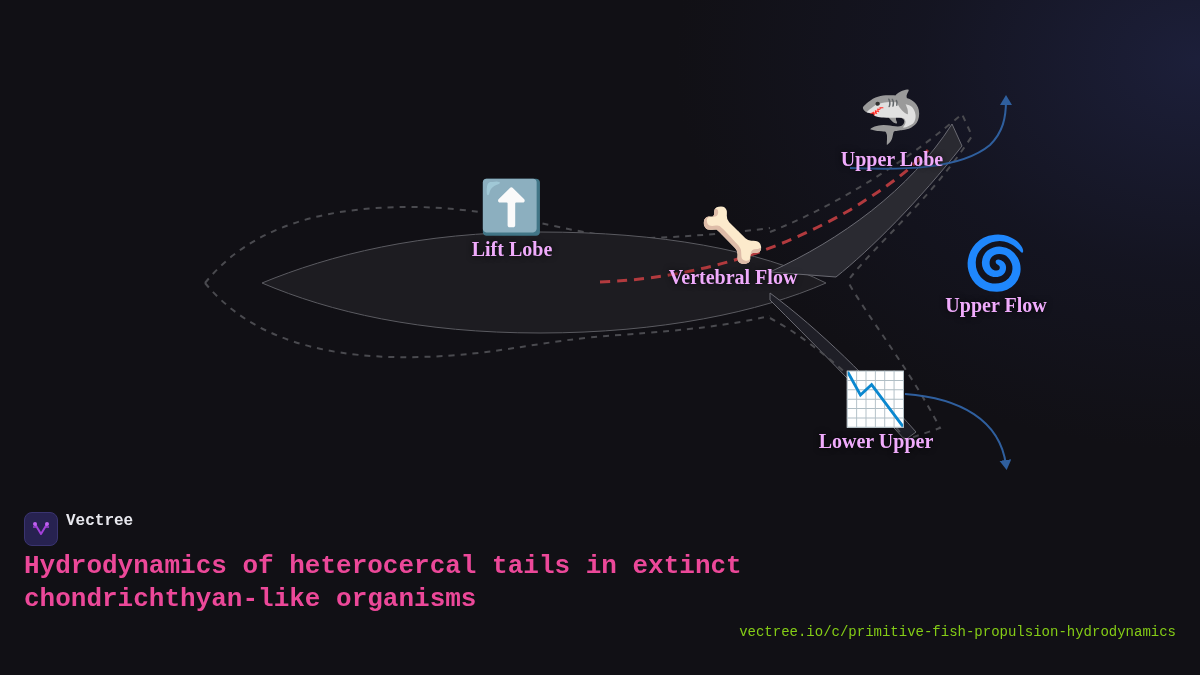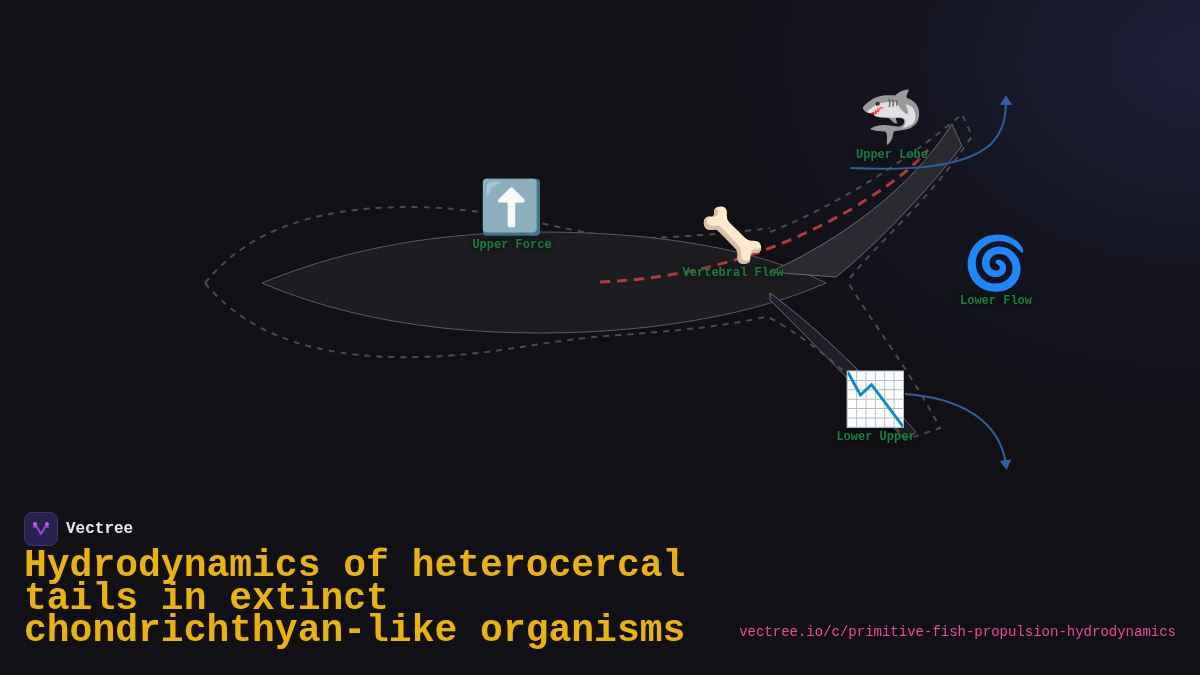--- a/index.html
+++ b/index.html
@@ -15,44 +15,44 @@
   }
   svg.diagram { position: absolute; left: 0; top: 0; width: 1200px; height: 675px; }
   .node {
     position: absolute; transform: translate(-50%, 0);
     display: flex; flex-direction: column; align-items: center;
   }
   .node .emoji {
     font-size: 52px; line-height: 58px; height: 58px;
   }
   .node .label {
-    color: #15803d; font-weight: bold; font-size: 12px;
-    font-family: Liberation Mono, monospace;
+    color: #f0abfc; font-weight: bold; font-size: 20px;
+    font-family: Liberation Serif, serif;
     margin-top: 2px; white-space: nowrap;
     text-shadow: 0 0 6px rgba(0,0,0,0.8);
   }
   .brand {
-    position: absolute; left: 24px; top: 512px; display: flex; align-items: center; gap: 8px;
+    position: absolute; left: 24px; top: 512px; display: flex; gap: 8px;
   }
   .brand .logo {
     width: 34px; height: 34px; border-radius: 8px;
     background: #272250; border: 1px solid #3a3470;
     display: flex; align-items: center; justify-content: center; box-sizing: border-box;
   }
   .brand .name {
     color: #e8e8ee; font-family: "Liberation Mono", monospace; font-weight: bold; font-size: 16px;
   }
   .title {
     position: absolute; left: 24px; top: 550px; width: 720px;
-    color: #eab308; font-family: "Liberation Mono", monospace; font-weight: bold;
-    font-size: 38px; line-height: 32.5px; margin: 0;
+    color: #ec4899; font-family: "Liberation Mono", monospace; font-weight: bold;
+    font-size: 26px; line-height: 32.5px; margin: 0;
   }
   .url {
     position: absolute; right: 24px; top: 624px;
-    color: #ec4899; font-family: "Liberation Mono", monospace; font-size: 14px;
+    color: #84cc16; font-family: "Liberation Mono", monospace; font-size: 14px;
   }
 </style>
 </head>
 <body>
 
 <div class="bg-glow"></div>
 
 <svg class="diagram" viewBox="0 0 1200 675" xmlns="http://www.w3.org/2000/svg">
   <defs>
     <marker id="arrowhead" markerWidth="10" markerHeight="12" refX="5" refY="6" orient="auto" markerUnits="userSpaceOnUse">
@@ -74,36 +74,36 @@
   <path d="M770,318 C820,345 880,400 905,440 L940,428 C910,370 870,320 848,282" fill="none" stroke="#4a4a4f" stroke-width="2" stroke-dasharray="6,6"></path>
 
   <path d="M600,282 C700,278 780,250 850,210 C890,185 910,170 928,150" fill="none" stroke="#b23a3e" stroke-width="3" stroke-dasharray="10,7"></path>
 
   <path d="M850,168 C900,170 960,170 990,145 C1003,132 1006,118 1006,100" fill="none" stroke="#2f5f9e" stroke-width="2" marker-end="url(#arrowhead)"></path>
   <path d="M905,394 C960,398 1000,420 1006,465" fill="none" stroke="#2f5f9e" stroke-width="2" marker-end="url(#arrowhead)"></path>
 </svg>
 
 <div class="node" style="left:512px; top:178px;">
   <span class="emoji">⬆️</span>
-  <span class="label">Upper Force</span>
+  <span class="label">Lift Lobe</span>
 </div>
 
 <div class="node" style="left:733px; top:206px;">
   <span class="emoji">🦴</span>
   <span class="label">Vertebral Flow</span>
 </div>
 
 <div class="node" style="left:892px; top:88px;">
   <span class="emoji">🦈</span>
   <span class="label">Upper Lobe</span>
 </div>
 
 <div class="node" style="left:996px; top:234px;">
   <span class="emoji">🌀</span>
-  <span class="label">Lower Flow</span>
+  <span class="label">Upper Flow</span>
 </div>
 
 <div class="node" style="left:876px; top:370px;">
   <span class="emoji">📉</span>
   <span class="label">Lower Upper</span>
 </div>
 
 <div class="brand">
   <div class="logo">
     <svg width="20" height="20" viewBox="0 0 20 20">

